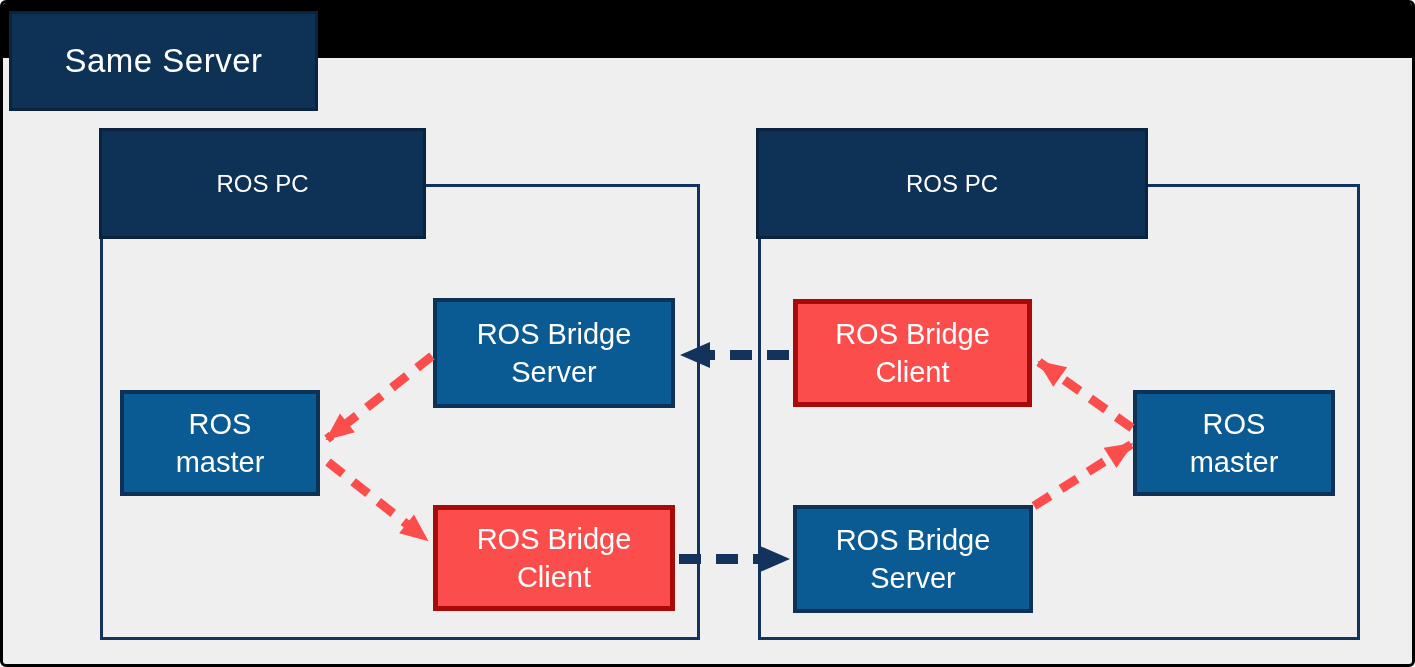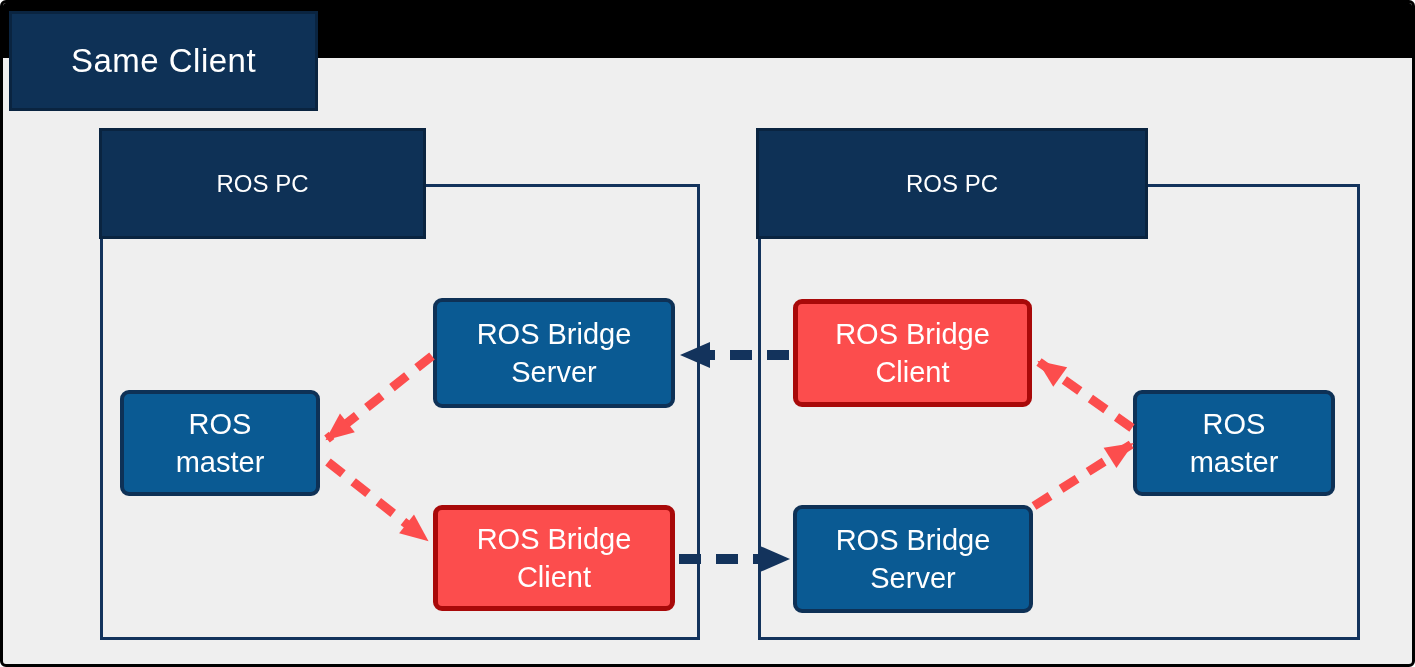--- a/index.html
+++ b/index.html
@@ -32,42 +32,42 @@
   .pc-header{
     position:absolute;background:#0e3156;border:3px solid #0a2440;box-sizing:border-box;
     display:flex;align-items:center;justify-content:center;
     color:#fff;font-size:24px;
   }
   .pc-header.left{left:96px;top:125px;width:327px;height:111px;}
   .pc-header.right{left:753px;top:125px;width:392px;height:111px;}
   .node{
     position:absolute;box-sizing:border-box;
     display:flex;align-items:center;justify-content:center;
-    color:#fff;font-size:29px;line-height:1.32;text-align:center;border-radius:9px;
+    color:#fff;font-size:29px;line-height:1.32;text-align:center;
   }
   .node-label{white-space:pre-line;}
   .node.blue{background:#0a5a93;border:4px solid #0e3156;}
   .node.red{background:#fc4d4d;border:5px solid #a80909;}
   .n-l-server{left:430px;top:295px;width:242px;height:110px;}
   .n-l-client{left:430px;top:502px;width:242px;height:106px;}
   .n-l-master{left:117px;top:387px;width:200px;height:106px;}
   .n-r-client{left:790px;top:296px;width:239px;height:108px;}
   .n-r-server{left:790px;top:502px;width:240px;height:108px;}
   .n-r-master{left:1130px;top:387px;width:202px;height:106px;}
   svg.arrows{position:absolute;left:0;top:0;pointer-events:none;}
 </style>
 </head>
 <body>
 
 <div class="frame">
 
   <div class="topbar"></div>
 
   <div class="badge">
-    <span>Same Client</span>
+    <span>Same Server</span>
   </div>
 
   <div class="pc-body left"></div>
   <div class="pc-header left">
     <span>ROS PC</span>
   </div>
   <div class="node blue n-l-server">
     <span class="node-label">ROS Bridge
 Server</span>
   </div>

